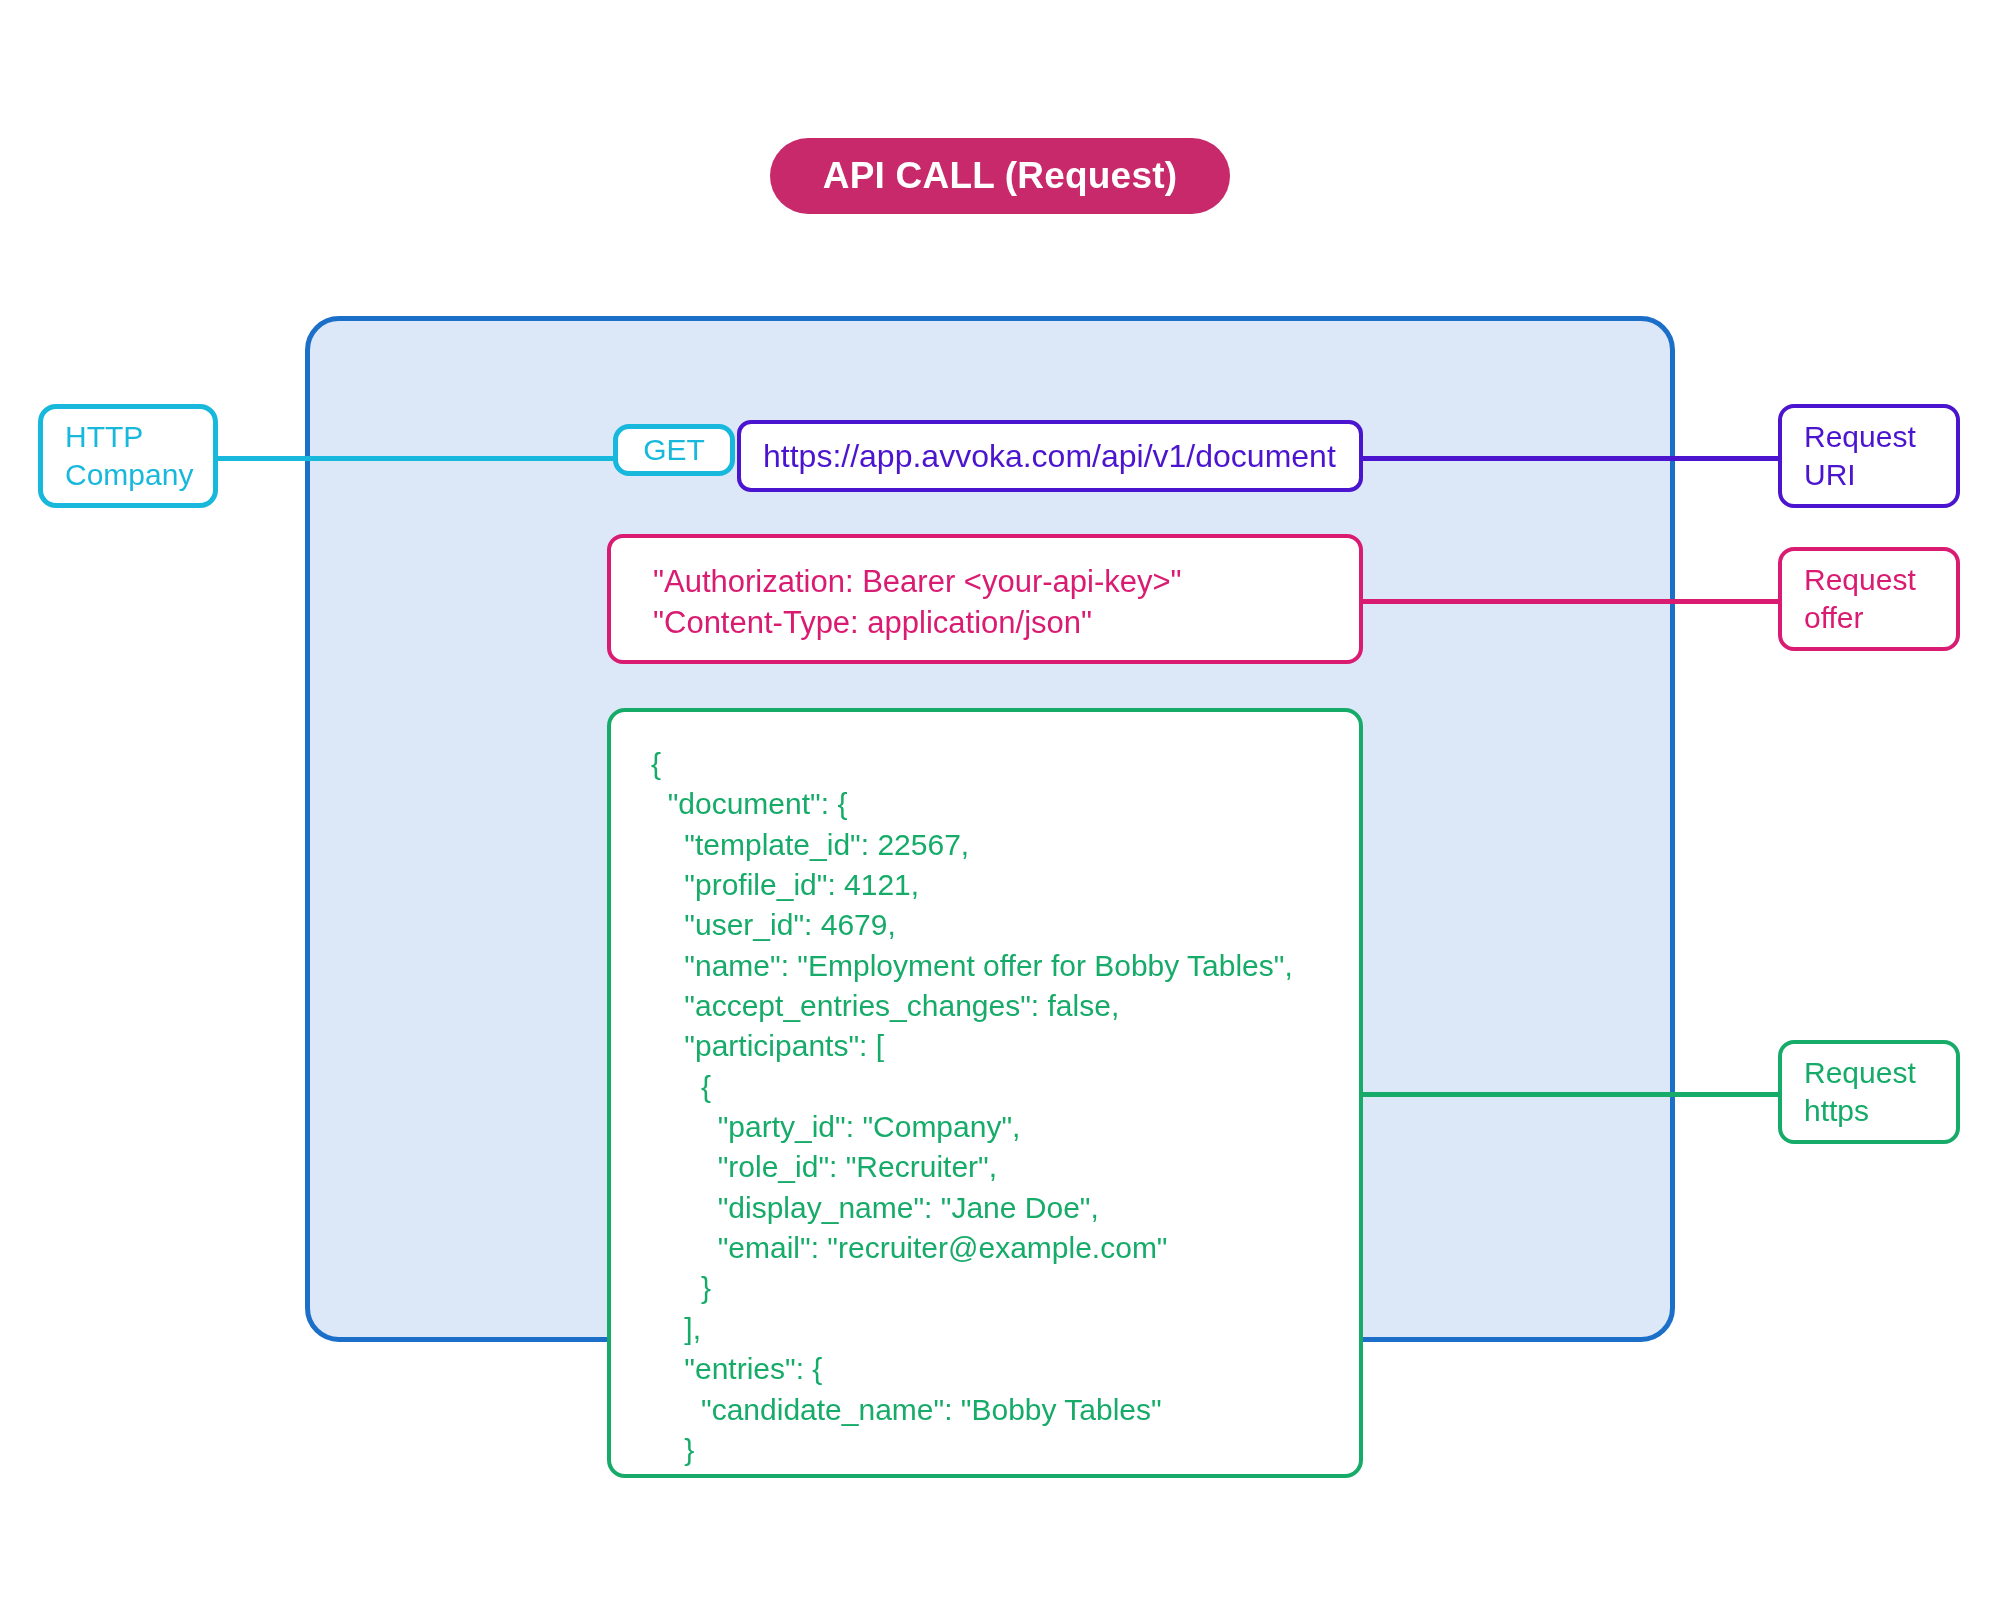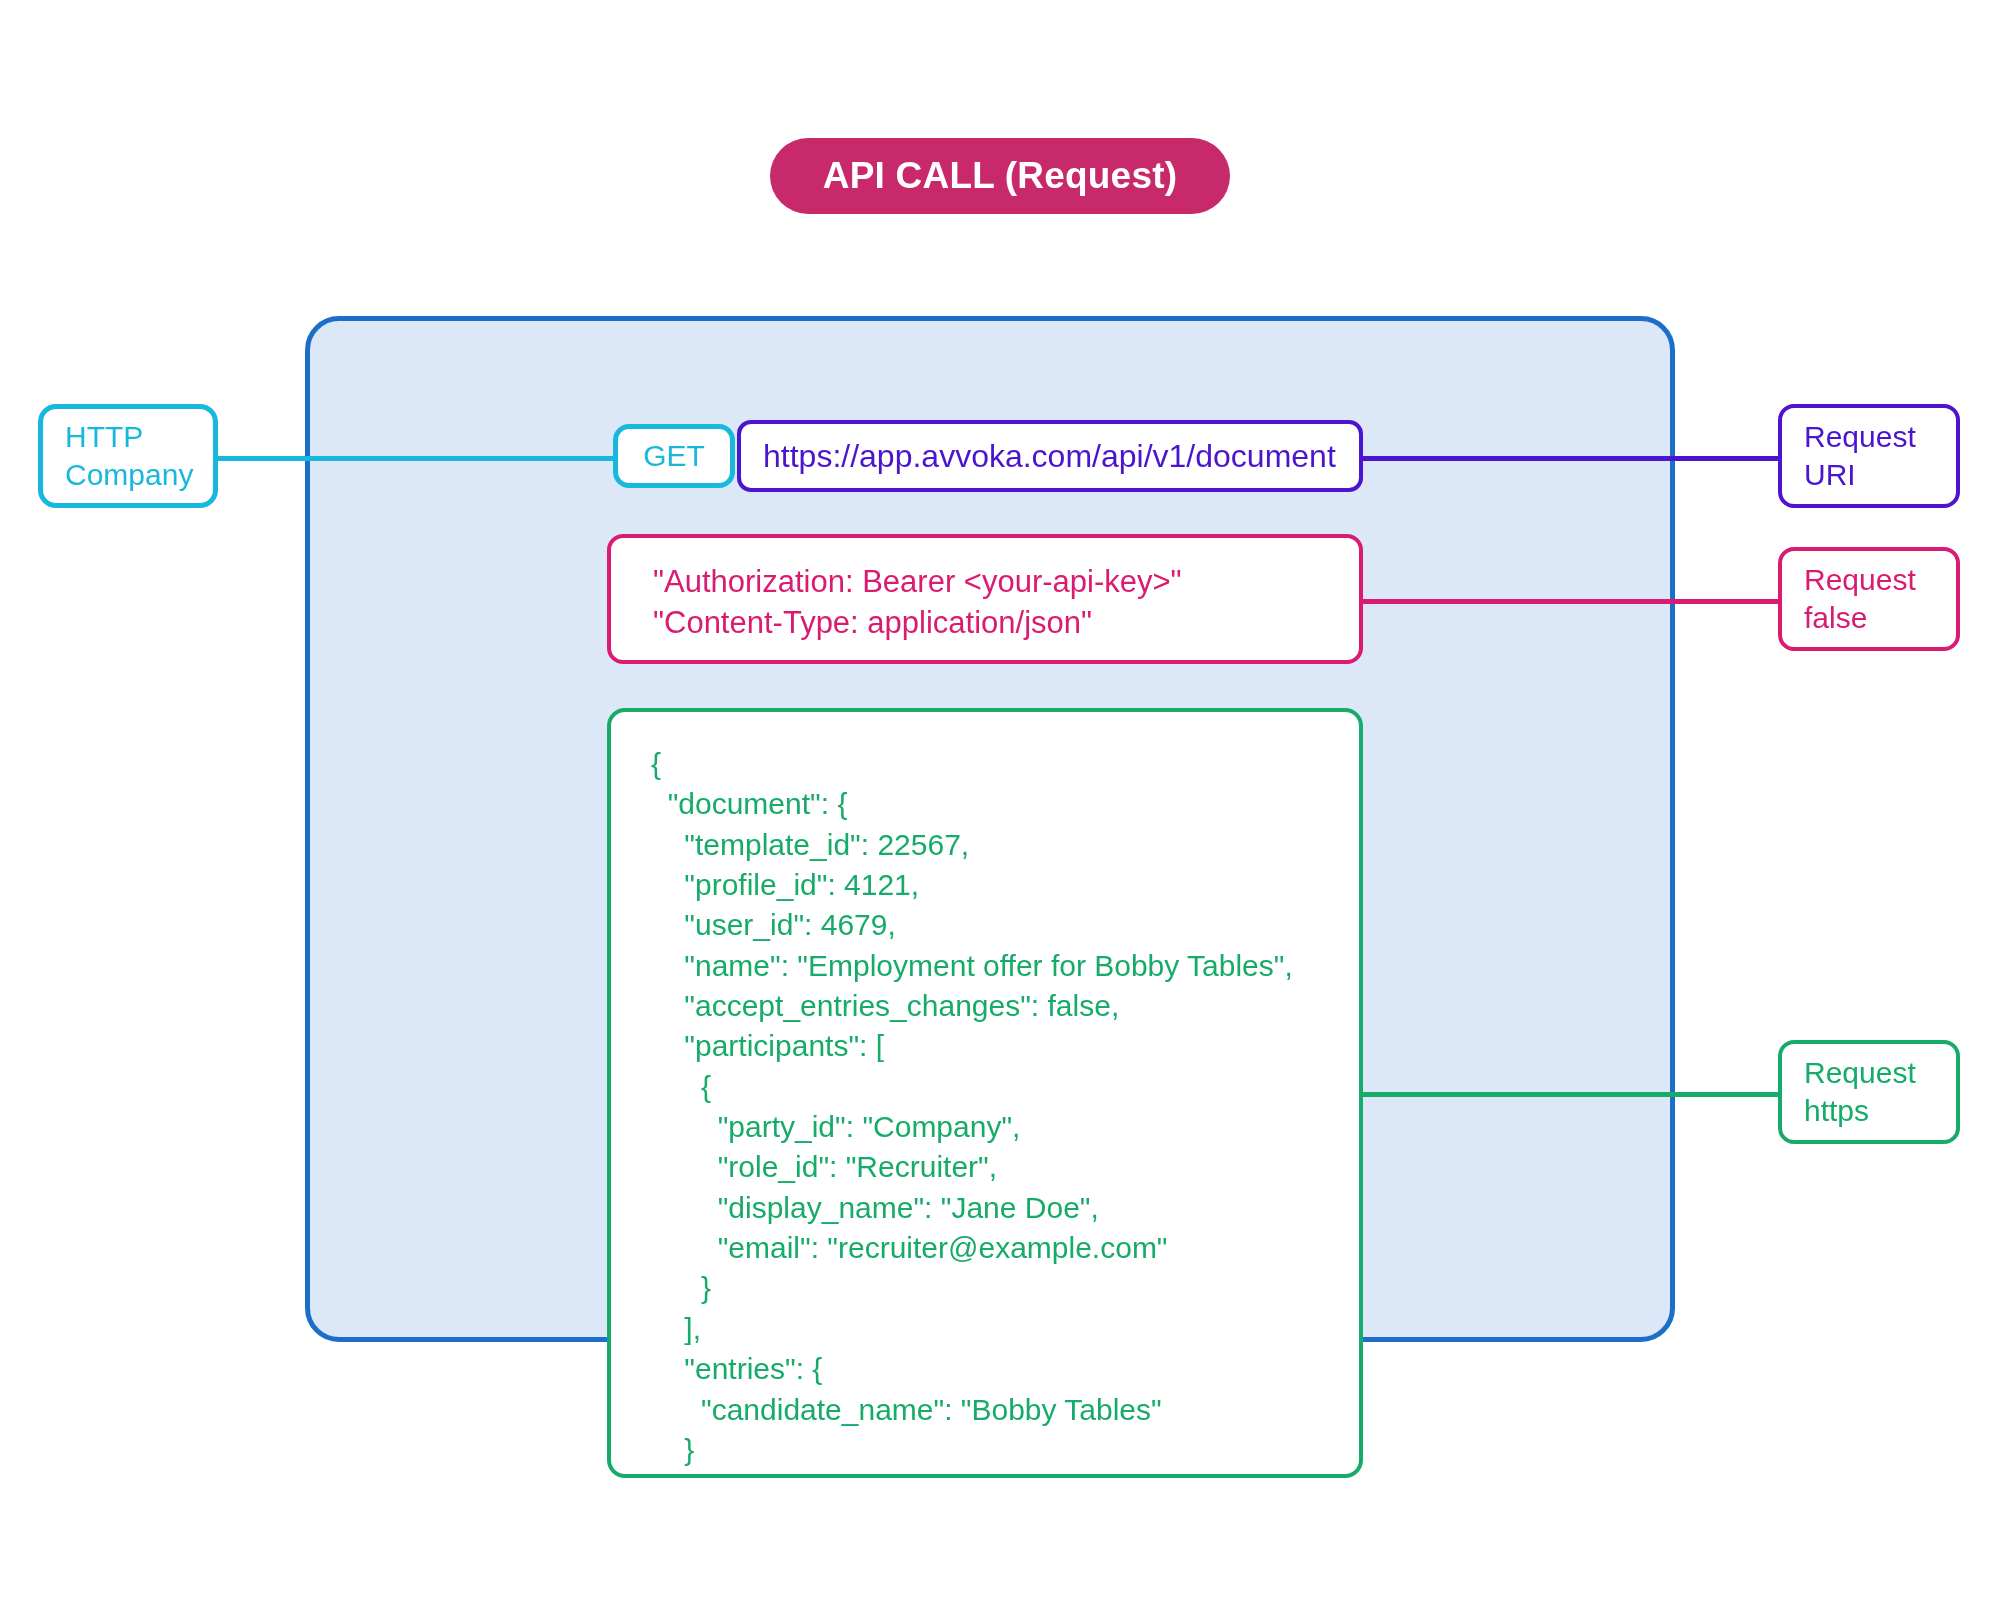--- a/index.html
+++ b/index.html
@@ -143,21 +143,21 @@
   }
 
   .label-line { display: block; white-space: pre; }
 
   
   .get-chip {
     position: absolute;
     left: 613px;
     top: 408px;
     width: 122px;
-    height: 64px;
+    height: 52px;
     box-sizing: border-box;
     border: 5px solid #18b8dd;
     border-radius: 16px;
     background: #ffffff;
     color: #18b8dd;
     font-size: 30px;
     display: flex;
     align-items: center;
     justify-content: center;
     z-index: 3;
@@ -243,21 +243,21 @@
     <span class="label-line">Company</span>
   </div>
 
   <div class="label-box request-uri-box">
     <span class="label-line">Request</span>
     <span class="label-line">URI</span>
   </div>
 
   <div class="label-box request-header-box">
     <span class="label-line">Request</span>
-    <span class="label-line">false</span>
+    <span class="label-line">offer</span>
   </div>
 
   <div class="label-box request-body-box">
     <span class="label-line">Request</span>
     <span class="label-line">https</span>
   </div>
 
   <div class="get-chip">GET</div>
 
   <div class="uri-field">https://app.avvoka.com/api/v1/document</div>

